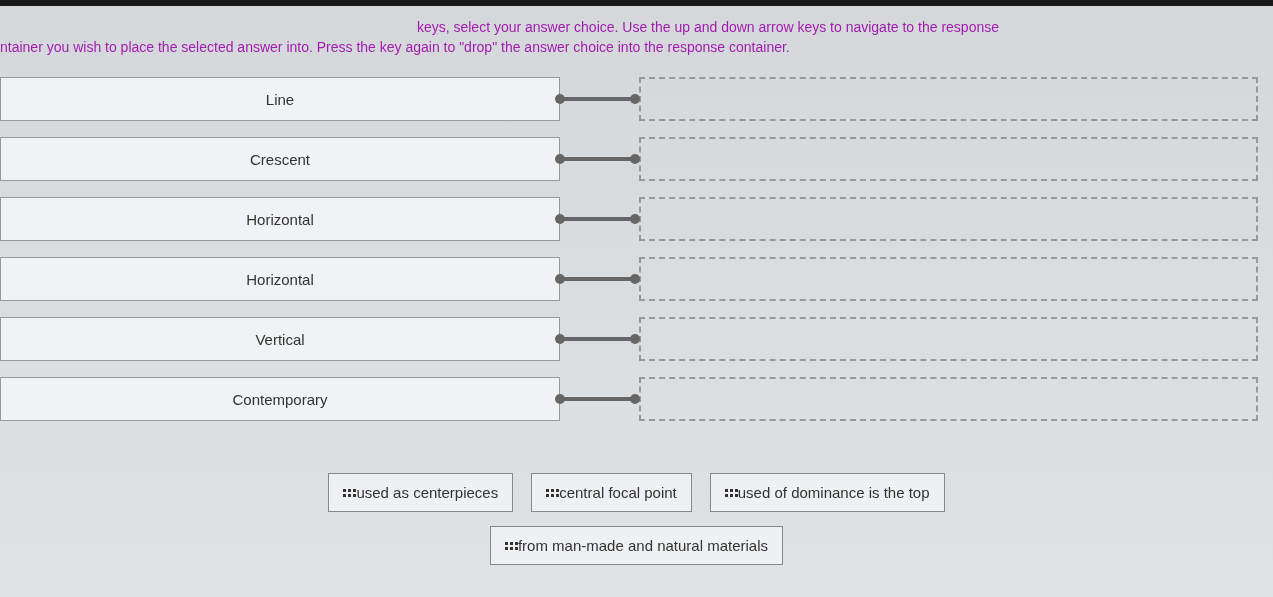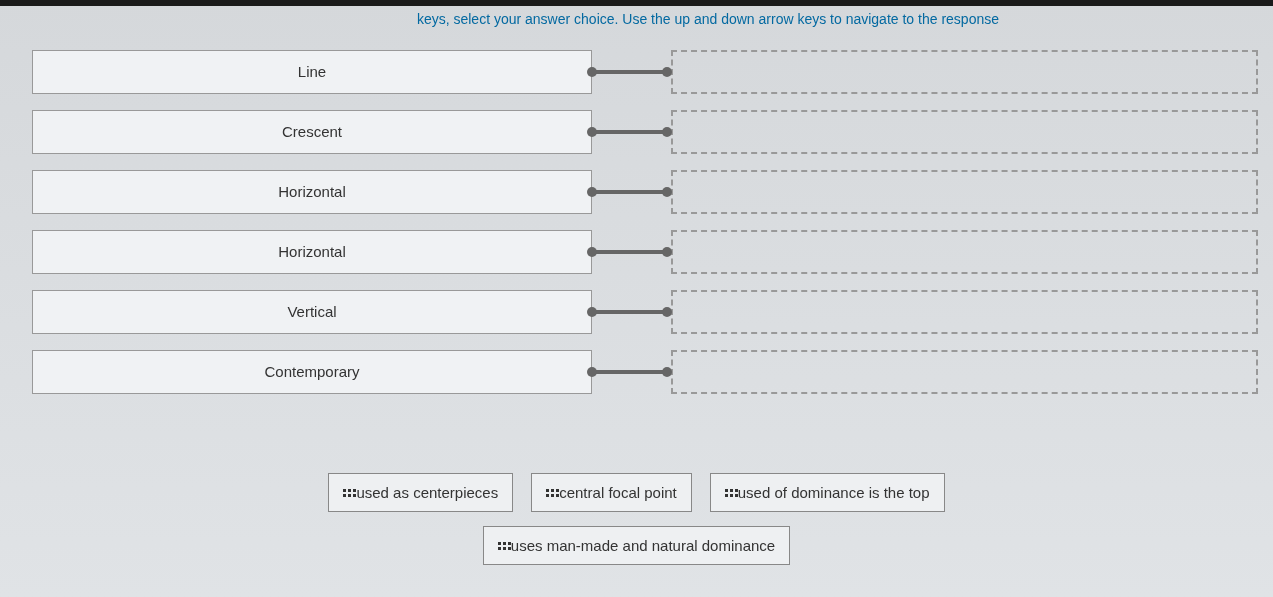--- a/index.html
+++ b/index.html
@@ -15,31 +15,31 @@
       overflow: hidden;
       color: #333;
       position: relative;
     }
     .top-bar {
       background: #1a1a1a;
       height: 6px;
       width: 100%;
     }
     .instructions {
-      padding: 4px 0 8px 0;
+      padding: 12px 0 8px 0;
       font-size: 14px;
-      color: #0369a1;
+      color: #a21caf;
       line-height: 1.4;
     }
     .instructions .line1 {
       white-space: nowrap;
       overflow: hidden;
     }
     .matching-area {
-      padding: 10px 15px 0 32px;
+      padding: 10px 15px 0 0;
     }
     .match-row {
       display: flex;
       align-items: center;
       margin-bottom: 12px;
       height: 48px;
     }
     .prompt-box {
       width: 560px;
       height: 44px;
@@ -123,20 +123,21 @@
 </head>
 <body>
 
 <div class="top-bar"></div>
 
 <div class="instructions">
   <div class="line1">
     <span style="visibility:hidden;">xxxxxxxxxxxxxxxxxxxxxxxxxxxxxxxxxxxxxxxxxxxxxxxxxxxxxxxxxxx</span>
     <span>keys, select your answer choice. Use the up and down arrow keys to navigate to the response</span>
   </div>
+  <div>ntainer you wish to place the selected answer into. Press the key again to "drop" the answer choice into the response container.</div>
 </div>
 
 <div class="matching-area">
 
   <div class="match-row">
     <div class="prompt-box">
       <span>Line</span>
     </div>
     <div class="connector"></div>
     <div class="drop-zone"></div>
@@ -239,16 +240,16 @@
             <span class="grip-dot"></span>
             <span class="grip-dot"></span>
             <span class="grip-dot"></span>
           </span>
         <span class="grip-row">
             <span class="grip-dot"></span>
             <span class="grip-dot"></span>
             <span class="grip-dot"></span>
           </span>
       </span>
-      <span>uses man-made and natural dominance</span>
+      <span>from man-made and natural materials</span>
     </div>
   </div>
 </div>
 
 </body></html>

